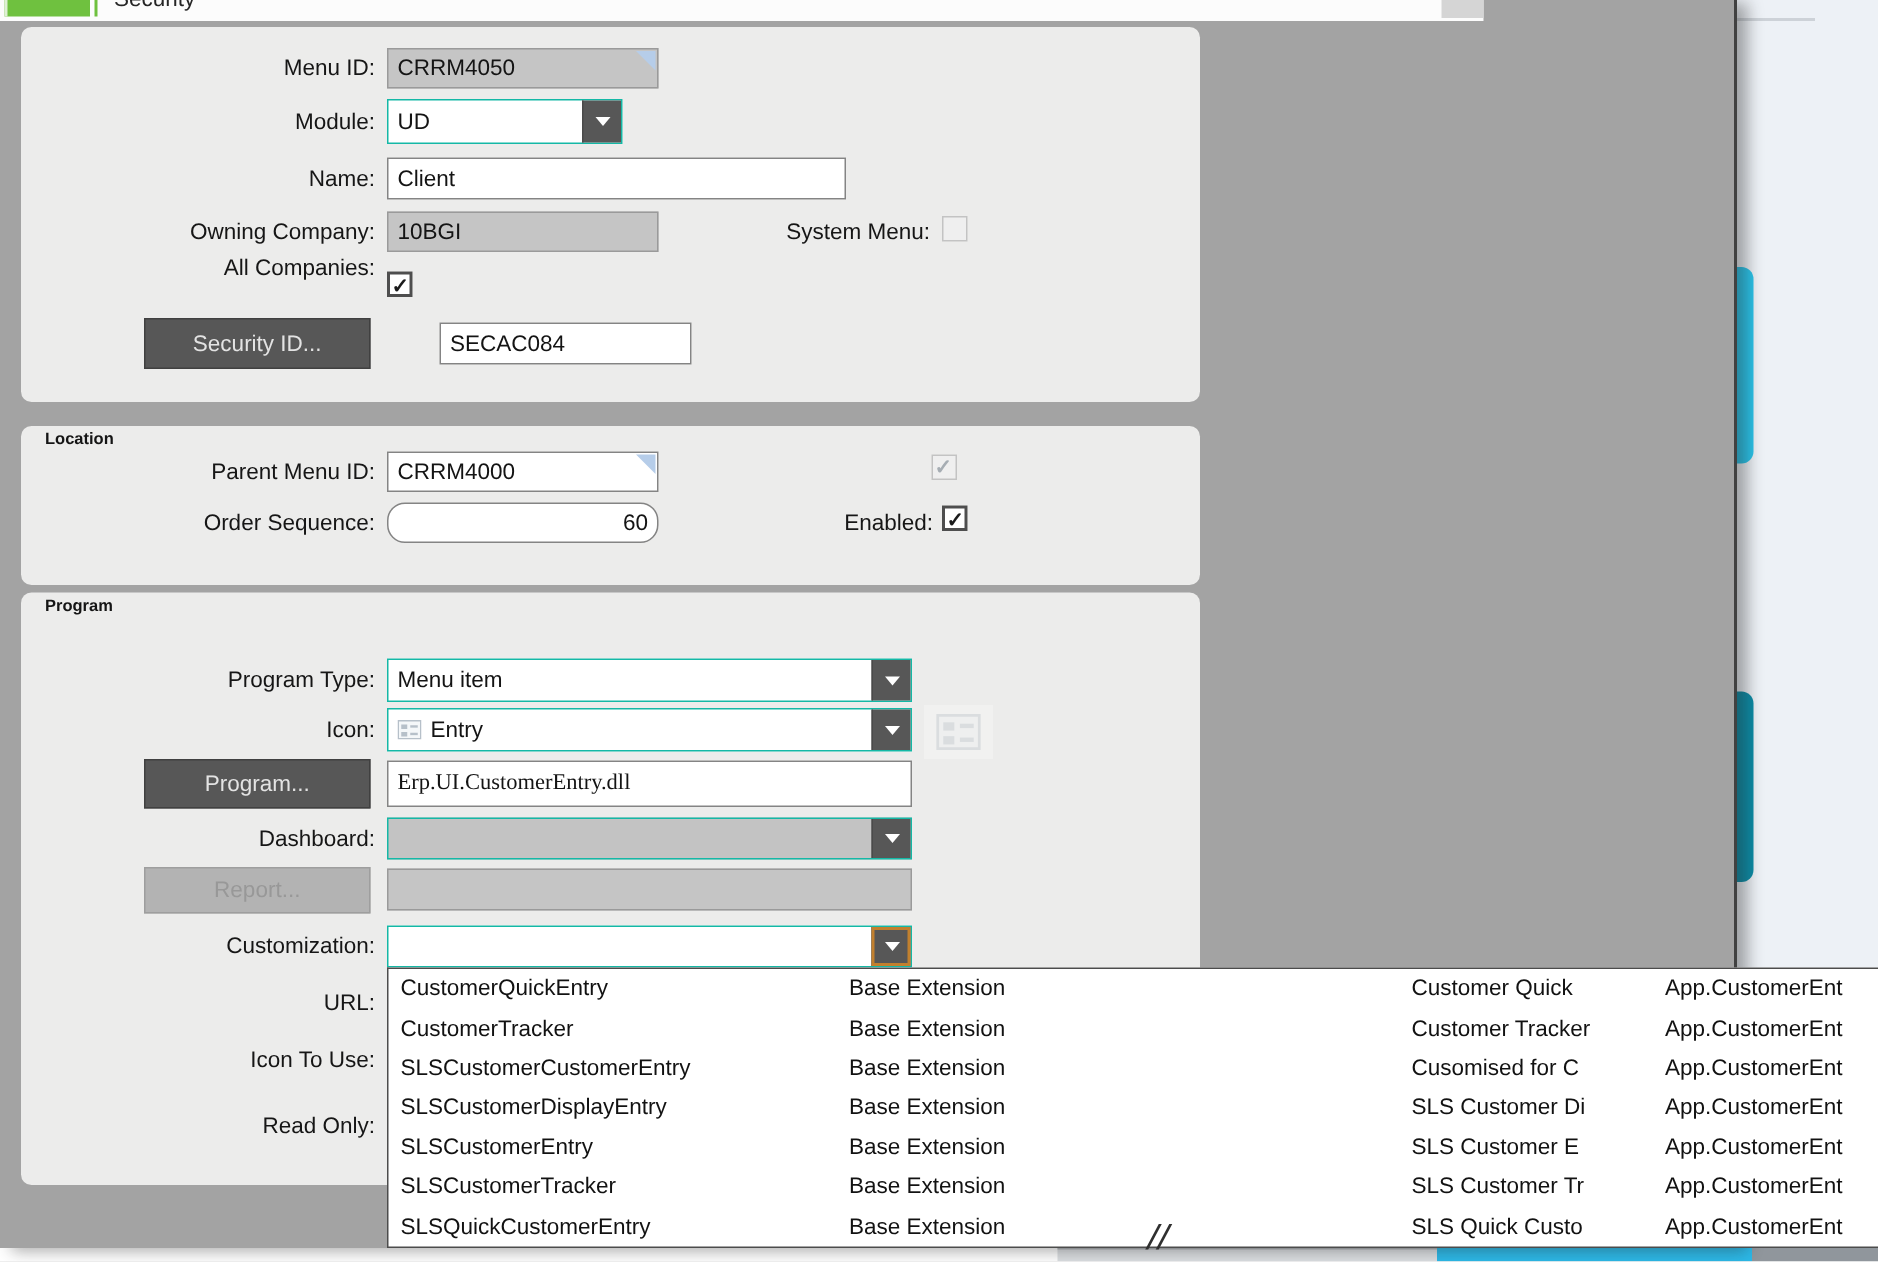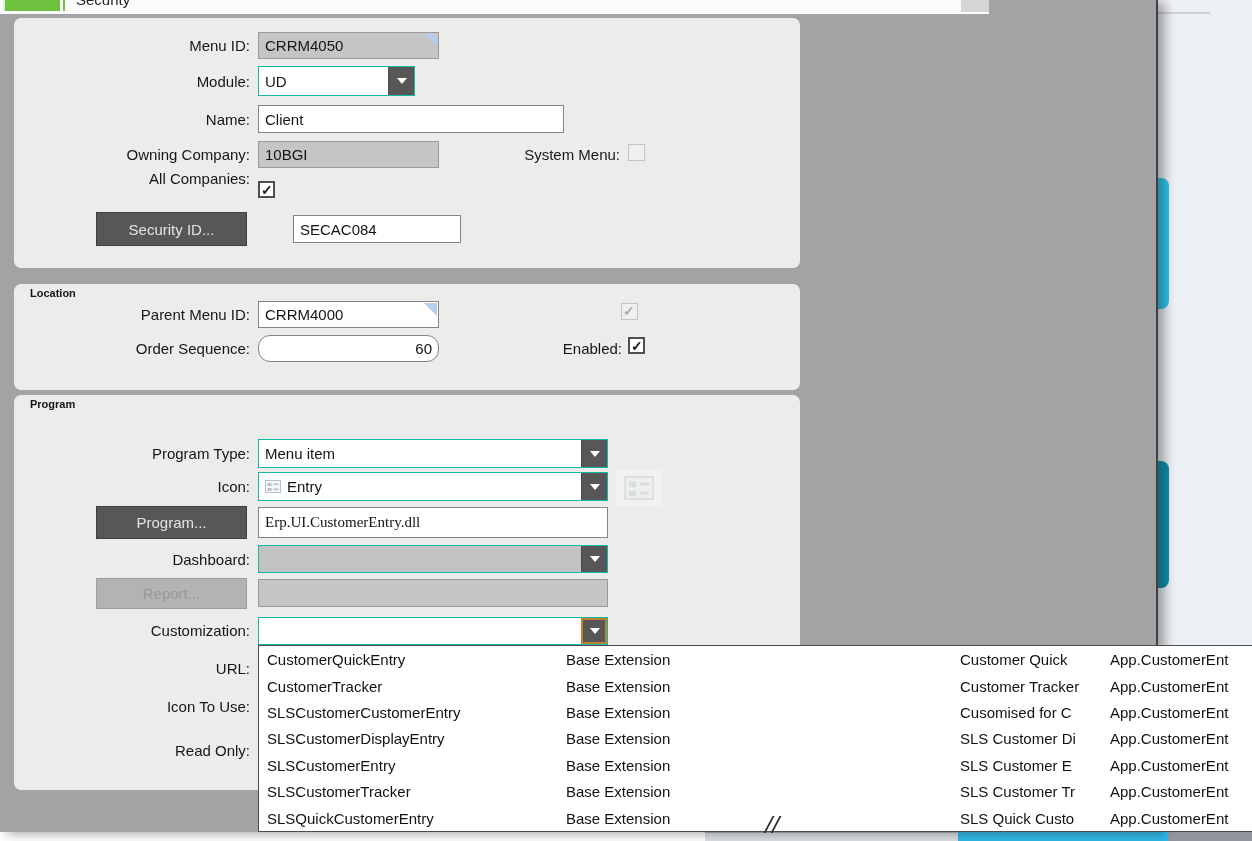--- a/index.html
+++ b/index.html
@@ -40,21 +40,21 @@
   .cb { position:absolute; width:17px; height:17px; background:#fff; border:2px solid #4e4e4e; }
   .cb.dis { border:1px solid #c3c3c3; background:#efefef; }
   .cb.checked::after { content:"\2713"; position:absolute; left:1px; top:-1px; font-weight:bold; font-size:14px; color:#1b1b1b; }
   .cb.dis.checked::after { color:#a6adb3; }
 
   
   #cust-list { left:258px; top:645px; width:994px; height:187px; background:#fff; border:1px solid #4c4c4c;
                border-right:none; z-index:40; display:flex; flex-direction:column; }
   .drow { position:relative; flex:1; cursor:default; }
   .drow span { position:absolute; top:50%; transform:translateY(-50%); font-size:15px; color:#121212; white-space:nowrap; }
-  .c-name { left:8px; } .c-type { left:307px; } .c-desc { left:701px;text-align:center; } .c-asm { left:851px; }
+  .c-name { left:8px; } .c-type { left:307px; } .c-desc { left:682px;text-align:center; } .c-asm { left:851px; }
 
   
   .strip { position:absolute; top:832px; height:9px; }
   .grip { position:absolute; left:762px; top:816px; z-index:60; width:22px; height:18px; }
   .grip i { position:absolute; top:0; width:2px; height:17px; background:#2f2f2f; transform:skewX(-28deg); }
 
   .ghost { opacity:.32; }
 </style>
 </head>
 <body>

